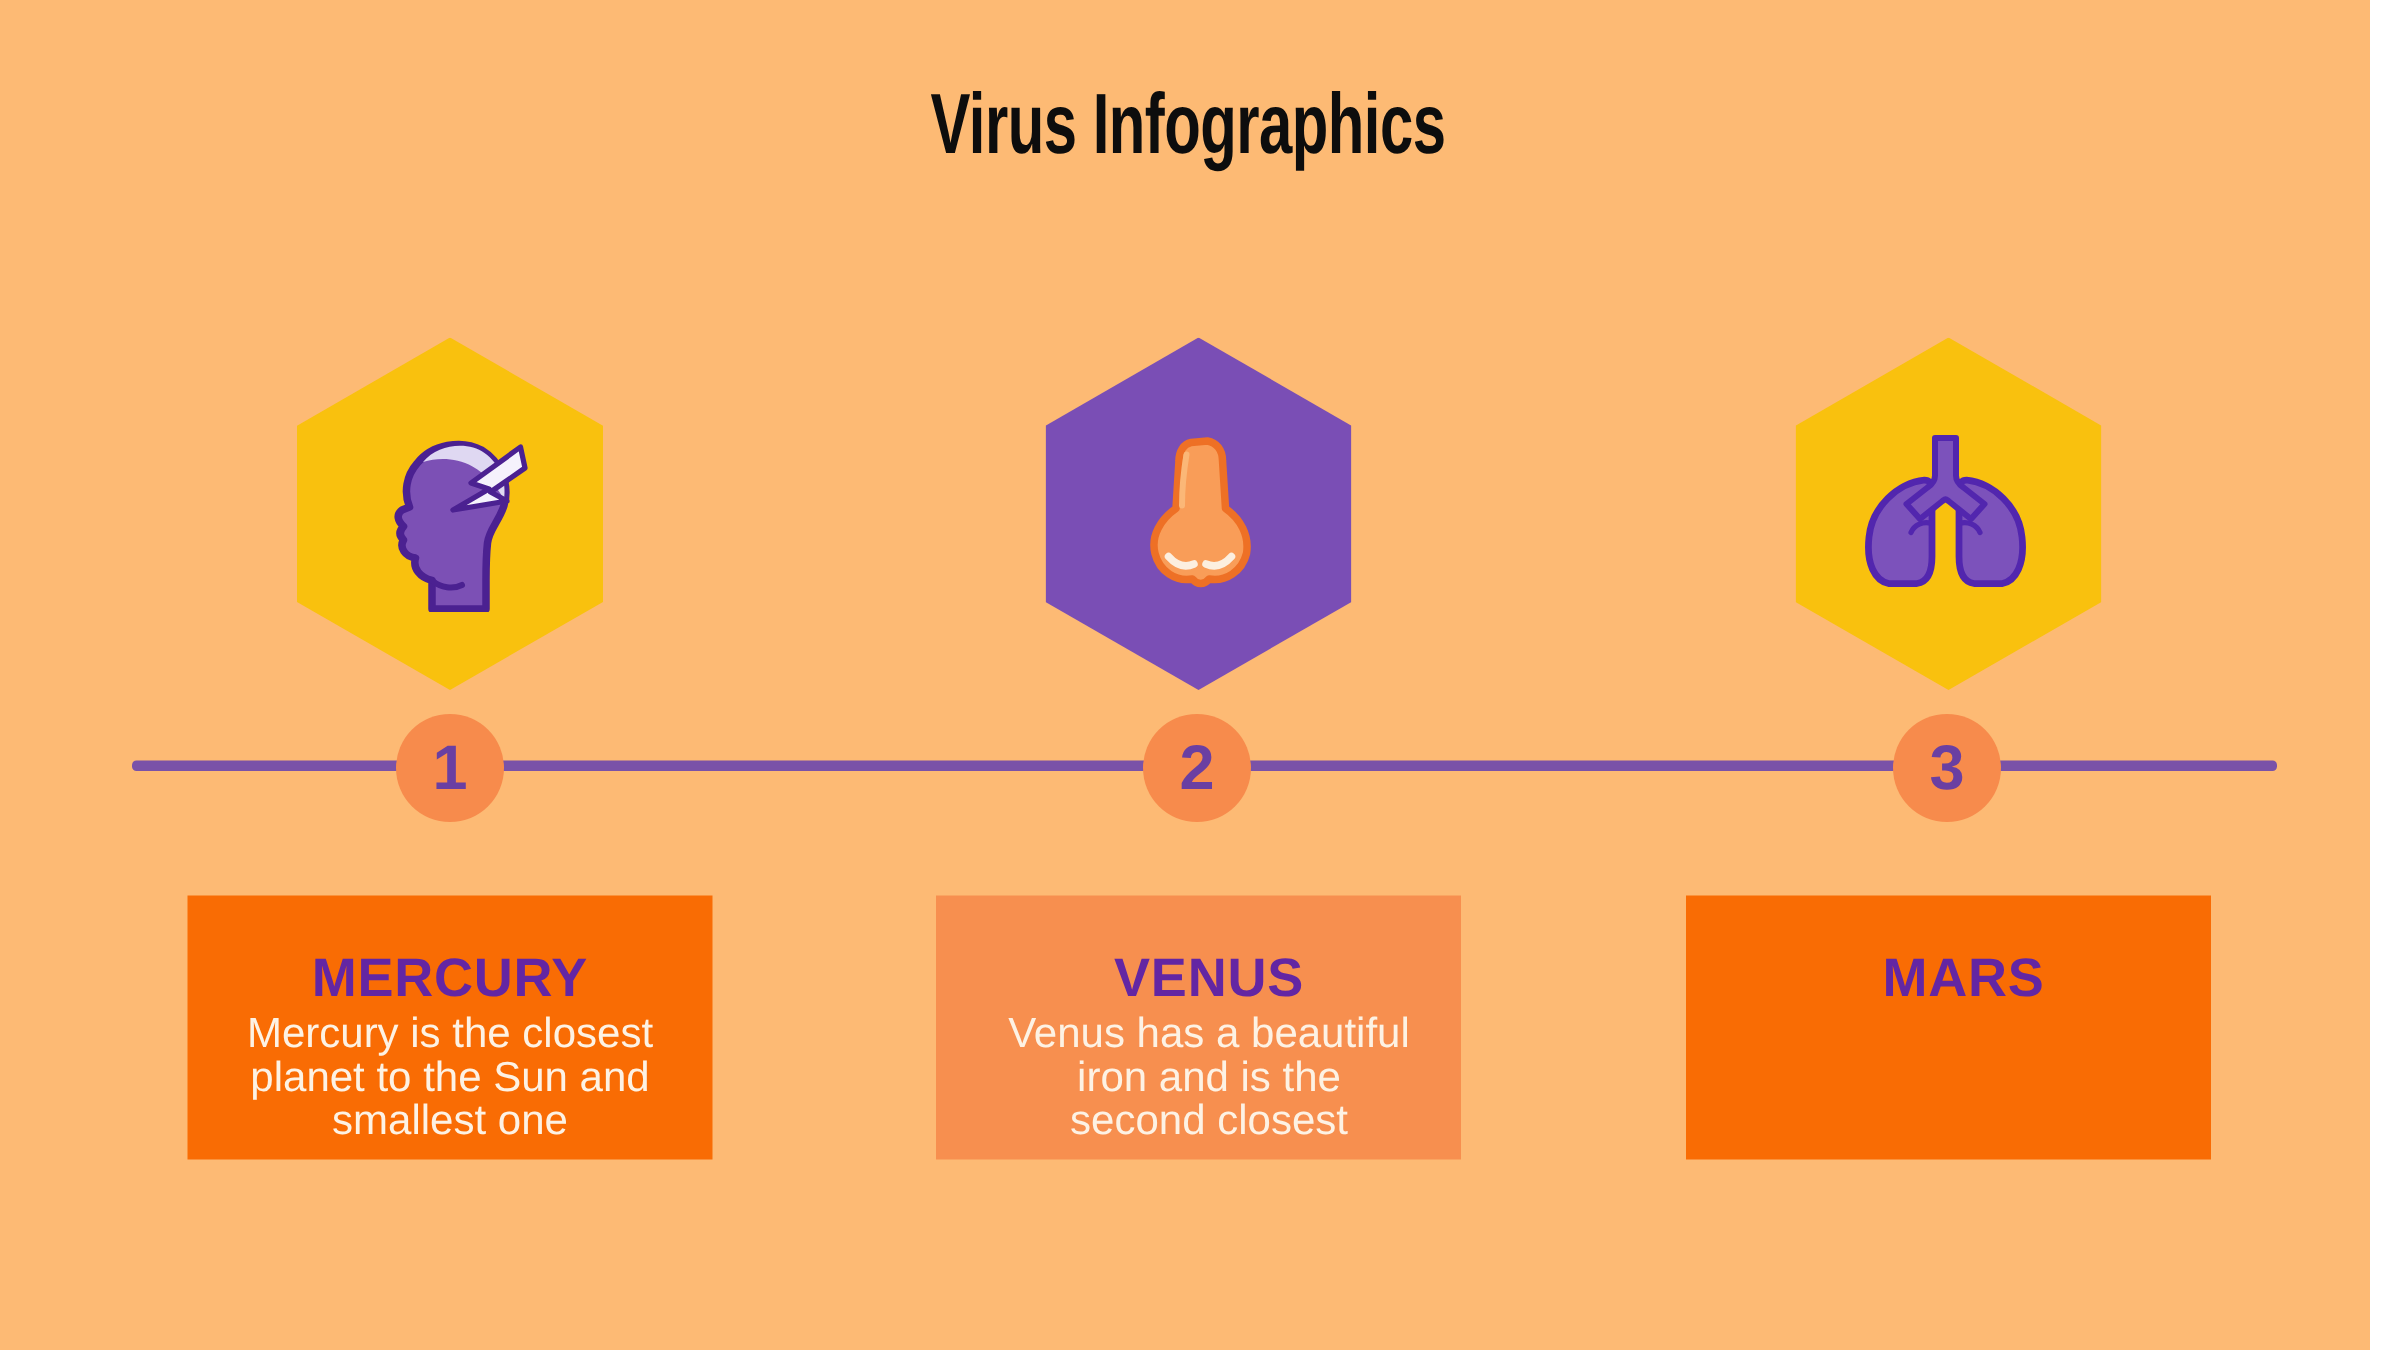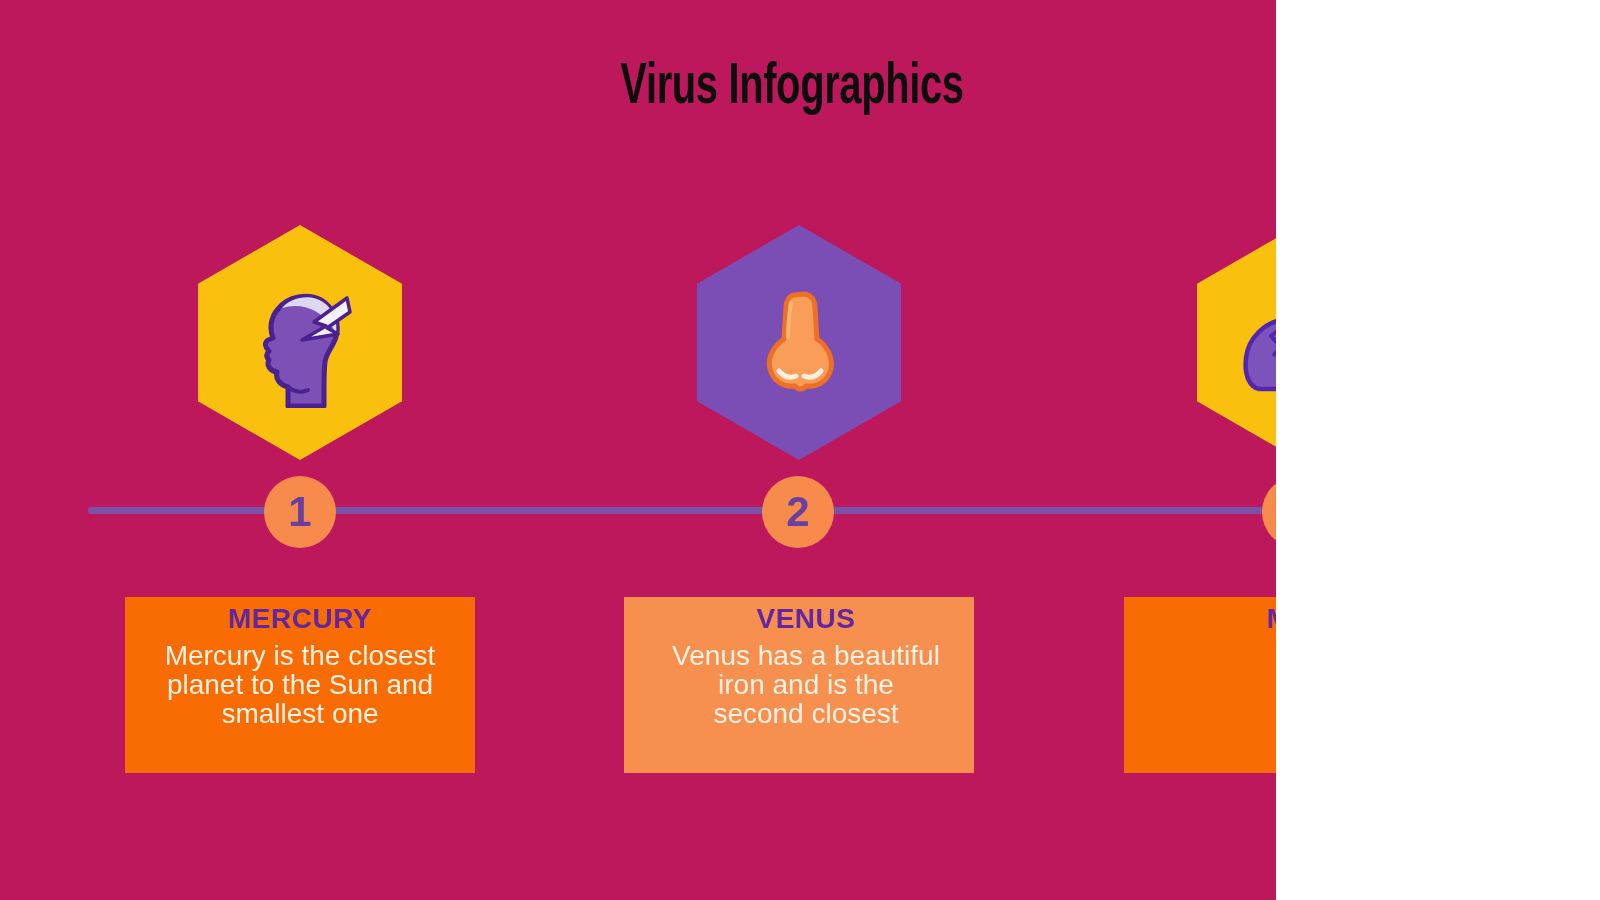--- a/index.html
+++ b/index.html
@@ -1,17 +1,17 @@
 <!DOCTYPE html>
 <html><head>
 <meta charset="utf-8">
 <style>
   html,body { margin:0; padding:0; background:#ffffff; }
   .canvas {
-    position:relative; width:1276px; height:900px; background:#be185d;
+    position:relative; width:1580px; height:900px; background:#fdba74;
     overflow:hidden; font-family:"Liberation Sans", sans-serif;
   }
   .title {
     position:absolute; top:53px; left:792px; margin:0;
     transform:translateX(-50%) scaleX(0.70);
     white-space:nowrap; font-size:57px; line-height:60px; font-weight:bold;
     color:#0d0d0d; letter-spacing:-0.5px;
   }
   .timeline {
     position:absolute; left:88px; top:507px; width:1430px; height:7px;
@@ -37,21 +37,21 @@
   .num-2 { left:762px; }
   .num-3 { left:1262px; }
   .card {
     position:absolute; top:597px; width:350px; height:176px;
     text-align:center; box-sizing:border-box;
   }
   .card-1 { left:125px; }
   .card-2 { left:624px;padding-left:14px; }
   .card-3 { left:1124px; }
   .card-title {
-    margin-top:7px; font-size:28px; font-weight:bold; letter-spacing:0.5px;
+    margin-top:40px; font-size:36px; font-weight:bold; letter-spacing:0.5px;
     color:#6326a3; line-height:30px;
   }
   .card-body {
     margin-top:7px; font-size:28px; line-height:29px; color:#fdf2e4;
   }
 </style>
 </head>
 <body>
 
 <div class="canvas">

